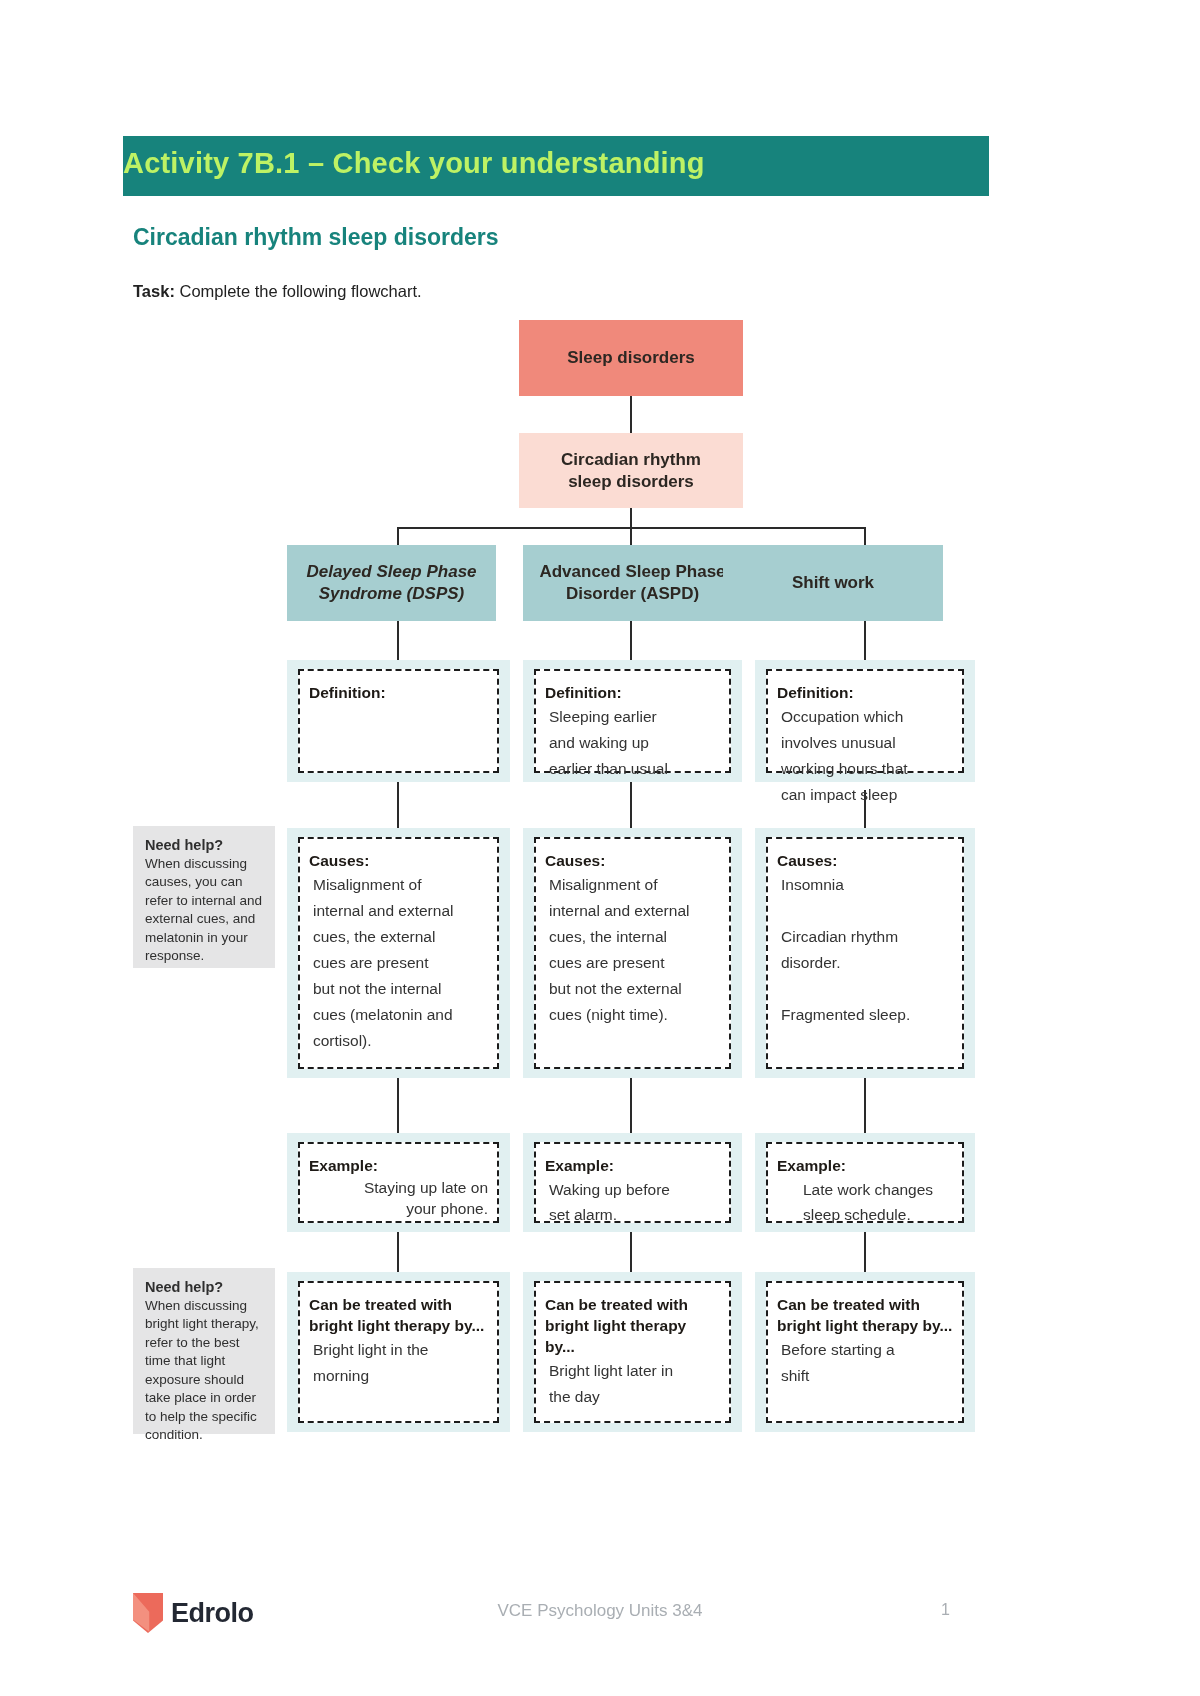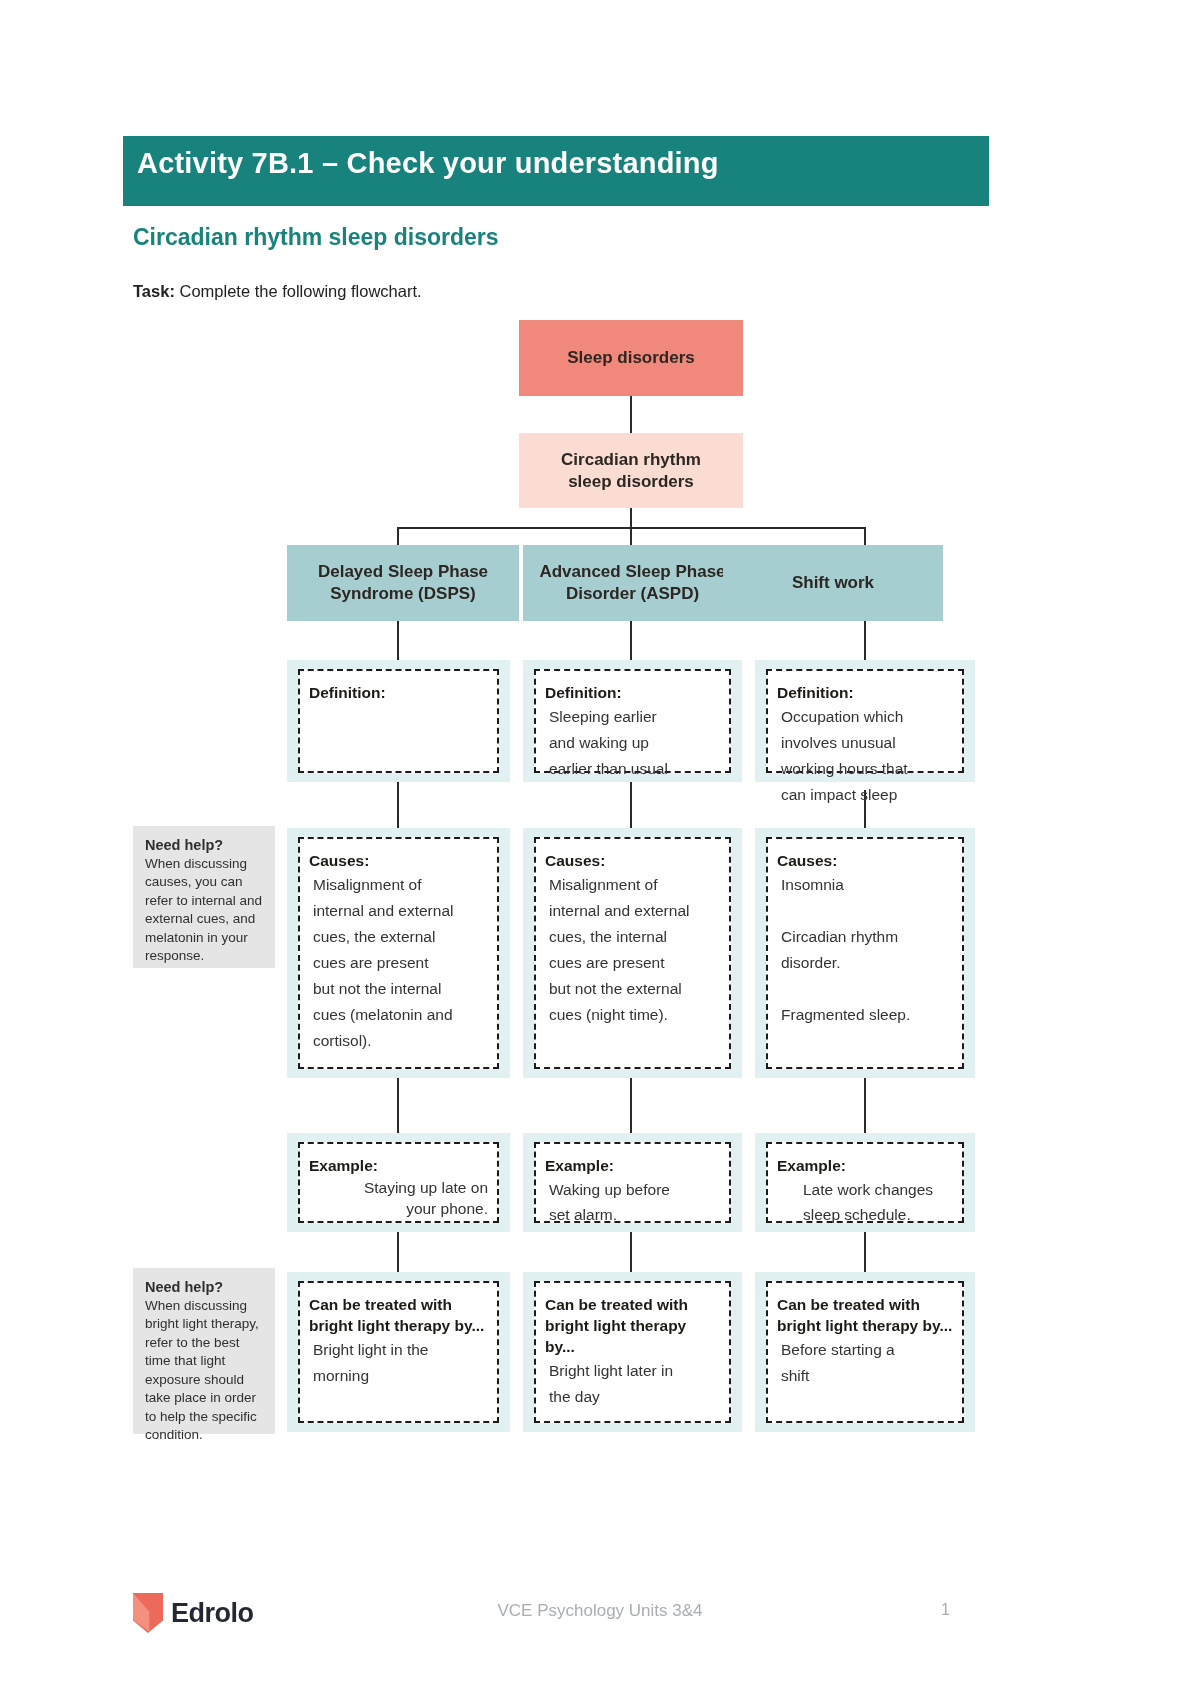--- a/index.html
+++ b/index.html
@@ -4,23 +4,23 @@
 <style>
   * { margin:0; padding:0; box-sizing:border-box; }
   html,body { background:#ffffff; }
   .page {
     position:relative; width:1200px; height:1696px; background:#fff;
     font-family:"Liberation Sans", sans-serif; color:#2c2722; overflow:hidden;
   }
   .abs { position:absolute; }
 
   .title-bar {
-    left:123px; top:136px; width:866px; height:70px;
-    background:#17837C; color:#ffffff; font-size:29px; font-weight:bold;
-    line-height:54px; padding-left:14px; letter-spacing:0.2px;
+    left:123px; top:136px; width:866px; height:60px;
+    background:#17837C; color:#bef264; font-size:29px; font-weight:bold;
+    line-height:54px; letter-spacing:0.2px;
   }
   .heading {
     left:133px; top:224px; font-size:23px; font-weight:bold; color:#17837C;
   }
   .task-line { left:133px; top:282px; font-size:16.5px; color:#222; }
   .task-line b { font-weight:bold; }
 
   .node {
     display:flex; align-items:center; justify-content:center; text-align:center;
     font-weight:bold; font-size:17px; line-height:22px; color:#2c2722; padding:4px 10px;
@@ -73,21 +73,21 @@
   <div class="abs node pink prewrap" style="left:519px; top:433px; width:224px; height:75px;">Circadian rhythm
 sleep disorders</div>
 
   <div class="vline" style="left:630px; top:396px; height:37px;"></div>
   <div class="vline" style="left:630px; top:508px; height:20px;"></div>
   <div class="hline" style="left:397px; top:527px; width:469px;"></div>
   <div class="vline" style="left:397px; top:527px; height:18px;"></div>
   <div class="vline" style="left:630px; top:527px; height:18px;"></div>
   <div class="vline" style="left:864px; top:527px; height:18px;"></div>
 
-  <div class="abs node tealbx" style="left:287px; top:545px; width:232px; height:76px;">Delayed Sleep Phase Syndrome (DSPS)</div>
+  <div class="abs node tealbx" style="left:287px; top:545px; width:209px; height:76px;font-style:italic;">Delayed Sleep Phase Syndrome (DSPS)</div>
   <div class="abs node tealbx" style="left:523px; top:545px; width:219px; height:76px;">Advanced Sleep Phase Disorder (ASPD)</div>
   <div class="abs node tealbx" style="left:723px; top:545px; width:220px; height:76px;">Shift work</div>
 
   <div class="vline" style="left:397px; top:621px; height:39px;"></div>
   <div class="vline" style="left:630px; top:621px; height:39px;"></div>
   <div class="vline" style="left:864px; top:621px; height:39px;"></div>
 
   <div class="panel" style="left:287px; top:660px; width:223px; height:122px;">
     <div class="dashed">
       <div class="lbl">Definition:</div>

